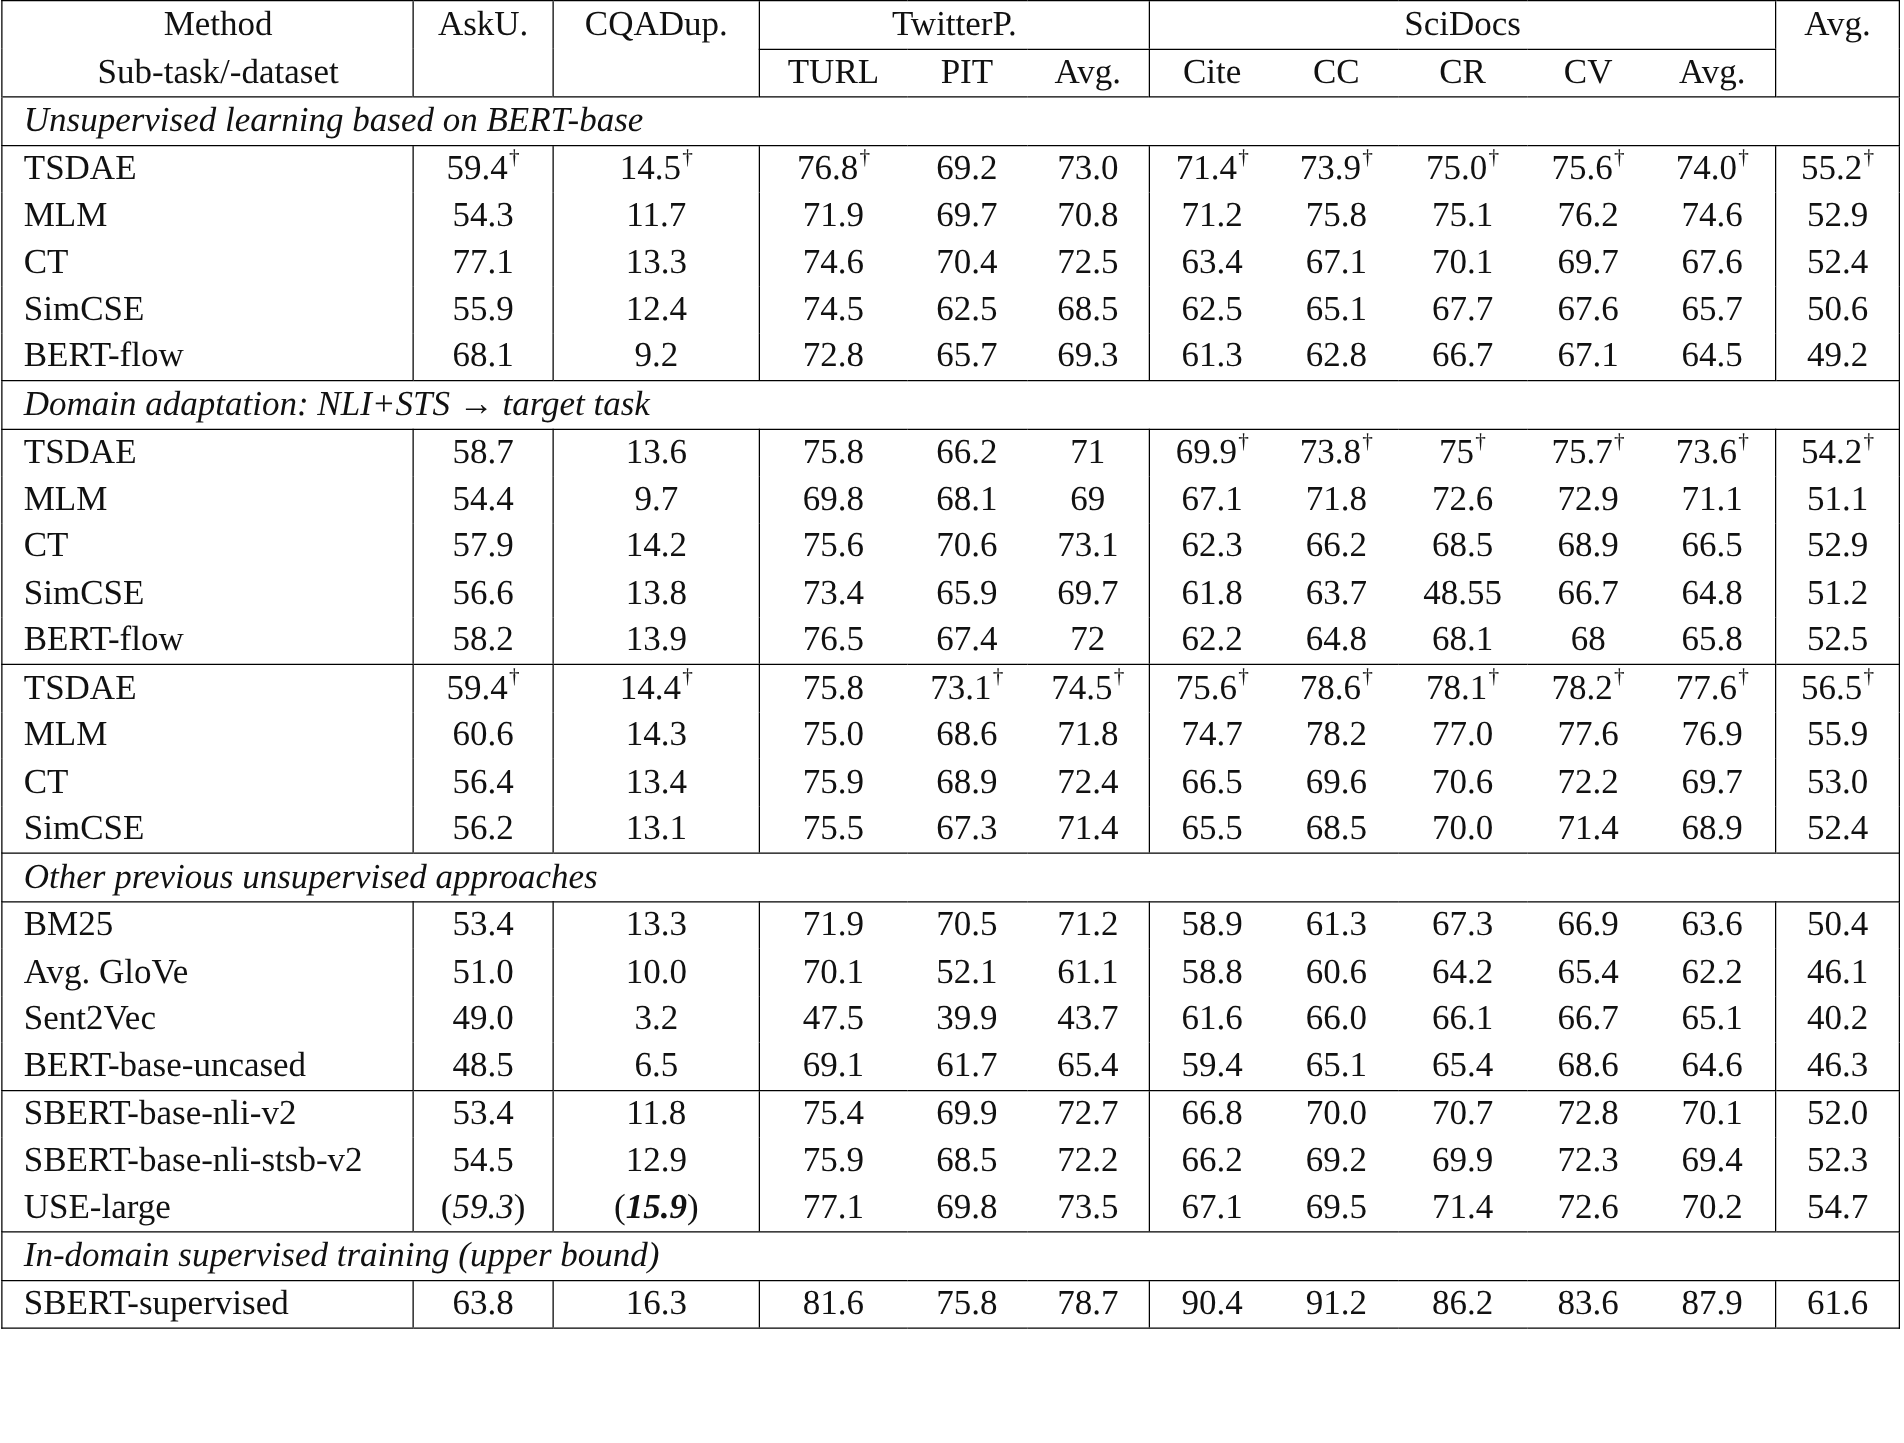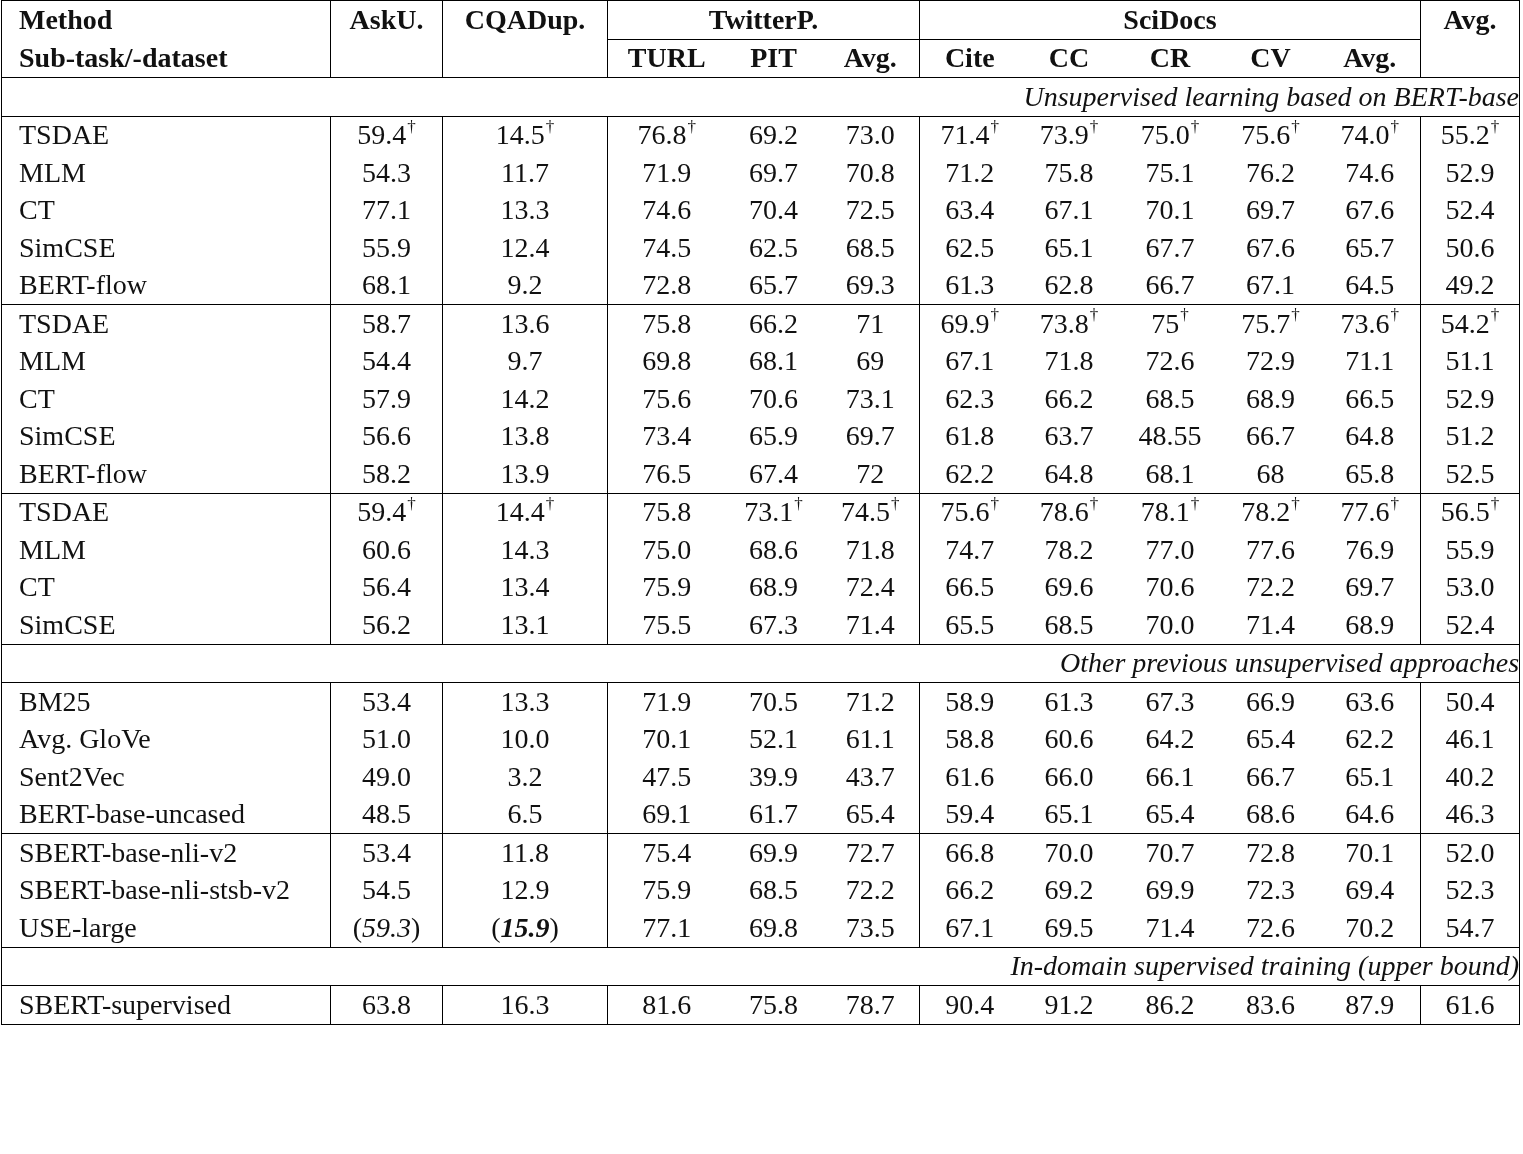--- a/index.html
+++ b/index.html
@@ -13,28 +13,28 @@
     color: #111111;
     table-layout: fixed;
   }
   #results-table td, #results-table th {
     padding: 0;
     height: 37.5px;
     line-height: 36px;
     white-space: nowrap;
     font-weight: normal;
   }
-  #results-table th { font-weight: bold; }
+  #results-table th { font-weight: normal; text-align: center; }
   .lft { text-align: left; padding-left: 17px !important; }
   .ctr { text-align: center; }
   .bl { border-left: 1.5px solid #000; }
   .br { border-right: 1.5px solid #000; }
   .bt { border-top: 1.5px solid #000; }
   .bb { border-bottom: 1.5px solid #000; }
-  .section-row td { font-style: italic; padding-left: 17px !important; text-align: right; }
+  .section-row td { font-style: italic; padding-left: 17px !important; text-align: left; }
   .val { position: relative; }
   .val.bold { font-weight: bold; }
   .val sup { font-size: 17px; line-height: 0; position: relative; top: -2px; font-weight: normal; margin-left: 1px; }
   .paren-italic { font-style: italic; }
   .paren-italic .paren { font-style: normal; }
   .paren-italic.bold .num { font-weight: bold; }
 </style>
 </head>
 <body>
 
@@ -144,20 +144,23 @@
         <td class="ctr val bl bb"><span>72.8</span></td>
         <td class="ctr val  bb"><span>65.7</span></td>
         <td class="ctr val  bb"><span>69.3</span></td>
         <td class="ctr val bl bb"><span>61.3</span></td>
         <td class="ctr val  bb"><span>62.8</span></td>
         <td class="ctr val  bb"><span>66.7</span></td>
         <td class="ctr val  bb"><span>67.1</span></td>
         <td class="ctr val  bb"><span>64.5</span></td>
         <td class="ctr val bl br bb"><span>49.2</span></td>
       </tr>
+      <tr class="section-row">
+        <td colspan="12" class="bl br bt bb">Domain adaptation: NLI+STS → target task</td>
+      </tr>
       <tr>
         <td class="lft bl">TSDAE</td>
         <td class="ctr val bl"><span>58.7</span></td>
         <td class="ctr val bl"><span>13.6</span></td>
         <td class="ctr val bl"><span>75.8</span></td>
         <td class="ctr val"><span>66.2</span></td>
         <td class="ctr val"><span>71</span></td>
         <td class="ctr val bl"><span>69.9</span><sup>†</sup></td>
         <td class="ctr val"><span>73.8</span><sup>†</sup></td>
         <td class="ctr val"><span>75</span><sup>†</sup></td>

